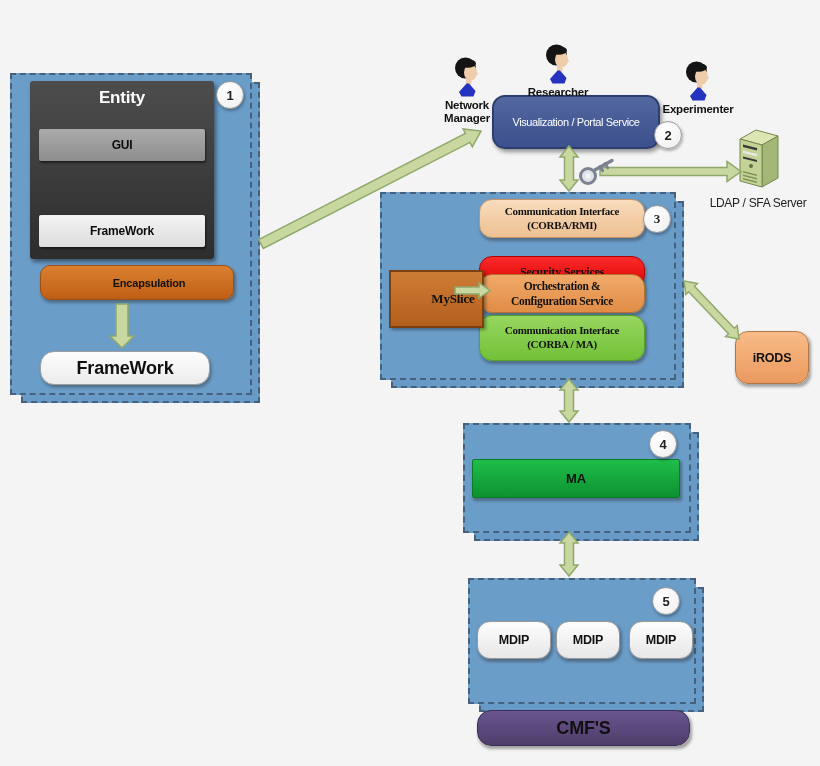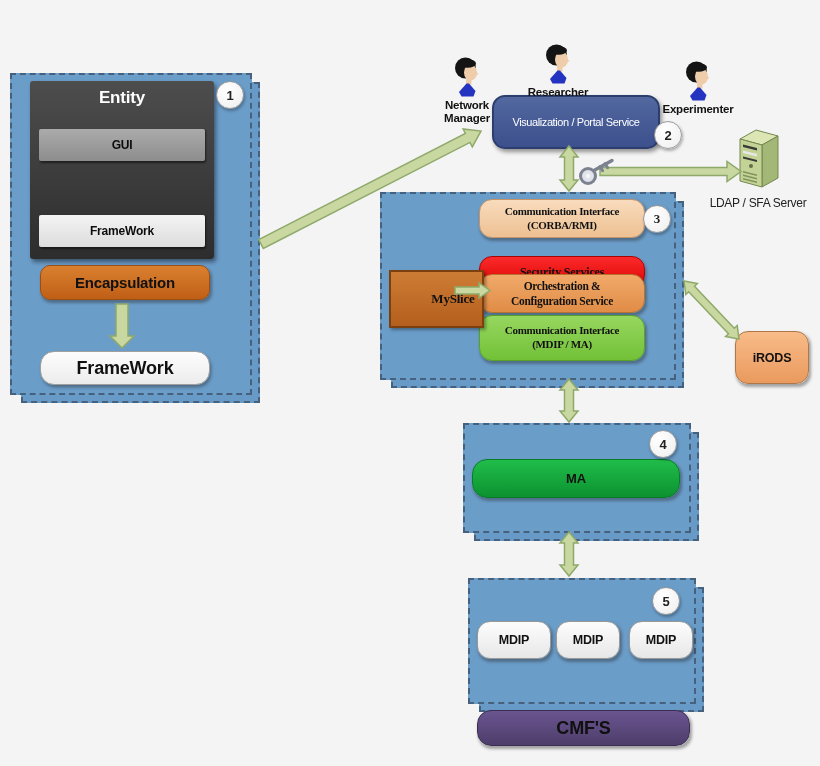--- a/index.html
+++ b/index.html
@@ -44,22 +44,22 @@
   .layer{
     position:absolute;left:9px;width:166px;height:32px;border-radius:2px;
     display:flex;align-items:center;justify-content:center;
     font-size:12px;font-weight:bold;color:#0c0c0c;
     box-shadow:1px 1.5px 2px rgba(0,0,0,.5);
   }
   .layer.gui{top:48px;background:linear-gradient(180deg,#ababab,#8d8d8d);}
   .layer.data{top:91px;background:linear-gradient(180deg,#cccccc,#b0b0b0);}
   .layer.iface{top:134px;background:linear-gradient(180deg,#f4f4f4,#dcdcdc);}
   .encap{
-    left:28px;top:190px;width:168px;height:33px;border-radius:10px;font-size:15px;
-    background:linear-gradient(180deg,#da8030,#bf5f16);border:1px solid #9c4f12;
+    left:28px;top:190px;width:168px;height:33px;border-radius:10px;font-size:11px;
+    background:linear-gradient(180deg,#da8030,#bf5f16);border:1px solid #9c4f12;padding-left:24px;
   }
   .framework{
     left:28px;top:276px;width:168px;height:32px;border-radius:14px;font-size:18px;
     background:linear-gradient(180deg,#fdfdfd,#ececec);border:1px solid #9f9f9f;
   }
   
   .actor{position:absolute;display:flex;flex-direction:column;align-items:center;z-index:4;}
   .actor .lbl{margin-top:2px;font-size:11.5px;font-weight:bold;color:#111;
     text-align:center;line-height:1.15;}
   
@@ -85,21 +85,21 @@
     background:linear-gradient(180deg,#97d75f,#72c138);border:1px solid #58a326;}
   .myslice{
     position:absolute;left:7px;top:76px;width:58px;height:54px;
     background:linear-gradient(180deg,#cd7c35,#b45f1d);border:2px solid #7c3f10;
     display:flex;align-items:center;justify-content:center;
     font-size:13px;font-weight:bold;color:#111;box-shadow:2px 2px 3px rgba(0,0,0,.35);padding-left:33px;
   }
   
   .irods{left:735px;top:331px;width:72px;height:51px;font-size:12.5px;
     background:linear-gradient(180deg,#f8bb88,#ea9a5e);border:1.5px solid #ad7747;}
-  .ma-pill{left:7px;top:34px;width:206px;height:37px;border-radius:15px;font-size:13px;
+  .ma-pill{left:7px;top:34px;width:206px;height:37px;border-radius:2px;font-size:13px;
     background:linear-gradient(180deg,#20bd4a,#0c9230);border:1px solid #0a7b28;}
   .mdip{top:41px;height:36px;font-size:12.5px;
     background:linear-gradient(180deg,#fdfdfd,#e7e7e7);border:1px solid #999;}
   .mdip.m1{left:7px;width:72px;} .mdip.m2{left:86px;width:62px;} .mdip.m3{left:159px;width:62px;}
   .cmfs{left:477px;top:710px;width:211px;height:34px;border-radius:14px;font-size:18px;
     background:linear-gradient(180deg,#6a5590,#4e3d6a);border:1px solid #3a2e52;color:#101010;}
   
   svg.arrows{position:absolute;left:0;top:0;z-index:30;pointer-events:none;}
   svg.arrows polygon{fill:#c9d7a0;stroke:#8fa96b;stroke-width:1.5;}
 </style>
@@ -178,21 +178,21 @@
       <span class="l">(CORBA/RMI)</span>
     </div>
     <div class="badge" style="left:261px;top:11px;">3</div>
     <div class="pill security">Security Services</div>
     <div class="pill orch">
       <span class="l">Orchestration &amp;</span>
       <span class="l">Configuration Service</span>
     </div>
     <div class="pill commg">
       <span class="l">Communication Interface</span>
-      <span class="l">(MDIP / MA)</span>
+      <span class="l">(CORBA / MA)</span>
     </div>
     <div class="myslice">MySlice</div>
   </div>
 
   <div class="pill irods">iRODS</div>
 
   <div class="blue-group" style="left:463px;top:423px;width:224px;height:106px;">
     <div class="badge" style="left:184px;top:5px;">4</div>
     <div class="pill ma-pill">MA</div>
   </div>

